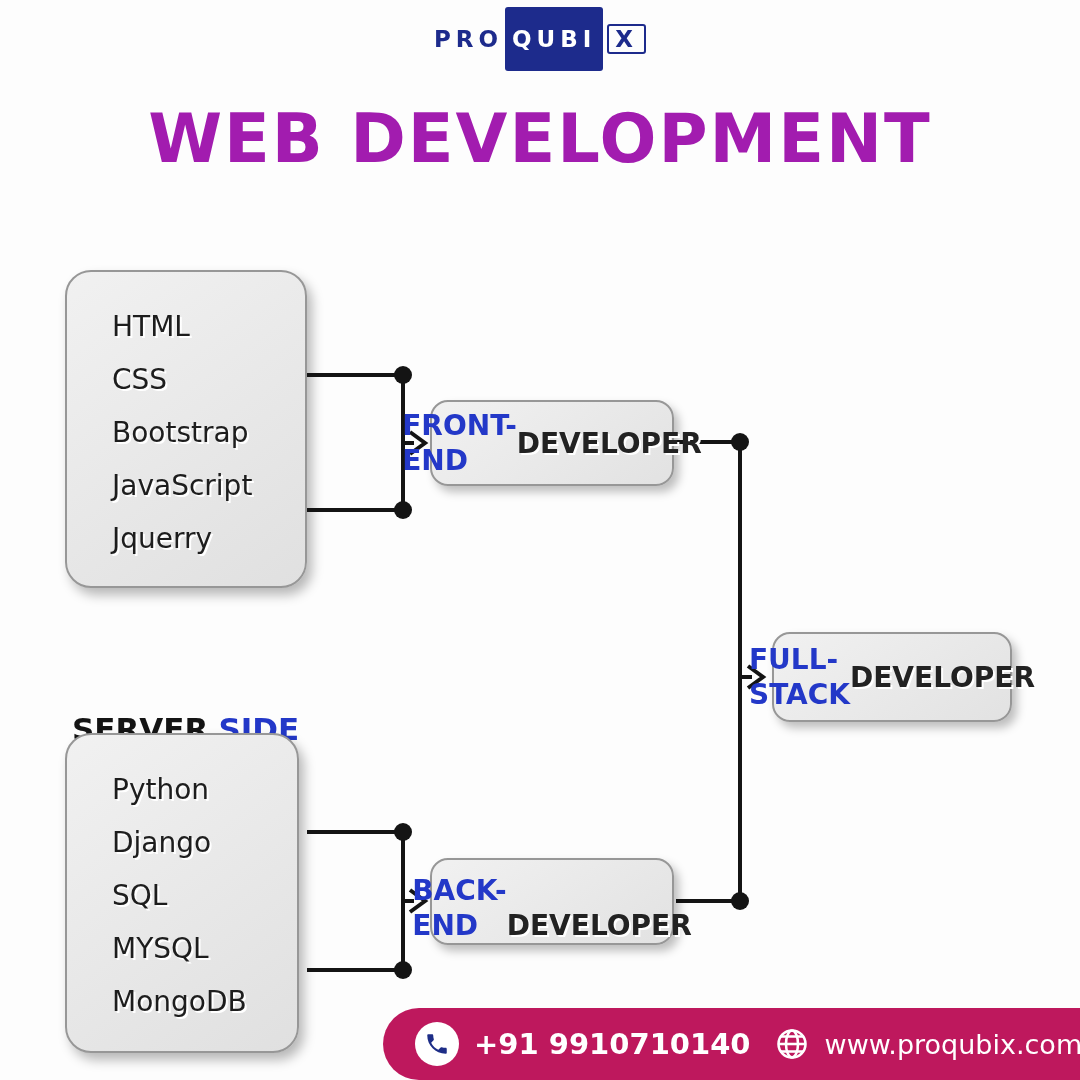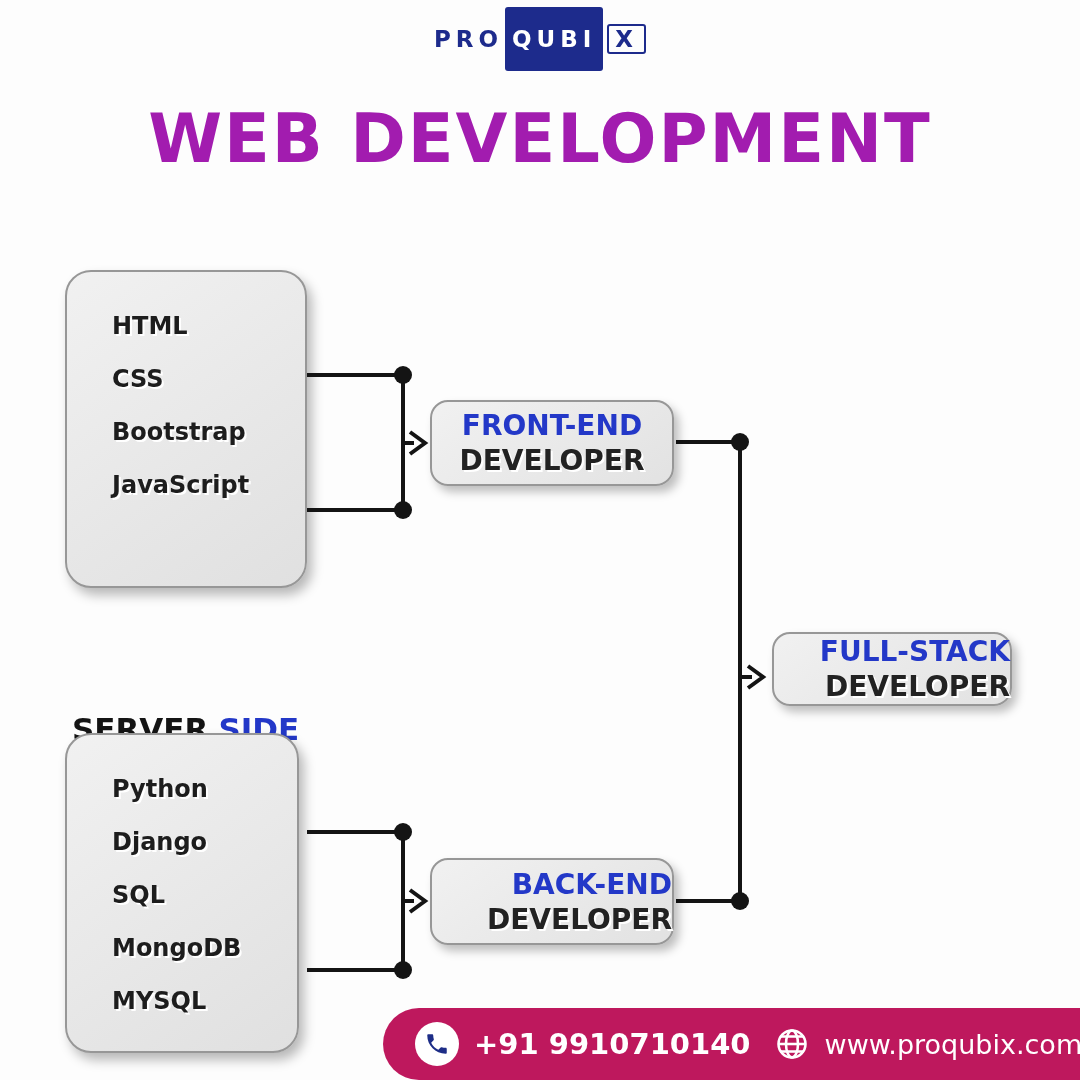--- a/index.html
+++ b/index.html
@@ -20,32 +20,32 @@
   .heading .blue{color:#2338c8;margin-left:10px;}
   .heading-client{left:80px;top:226px;}
   .heading-server{left:72px;top:711px;}
   
   .panel{position:absolute;background:linear-gradient(145deg,#f1f1f1,#e0e0e0);
     border:2px solid #979797;border-radius:26px;box-shadow:5px 7px 12px rgba(0,0,0,0.28);
     box-sizing:border-box;}
   .panel-client{left:65px;top:270px;width:242px;height:318px;}
   .panel-server{left:65px;top:733px;width:234px;height:320px;}
   .panel ul{list-style:none;margin:0;padding:28px 0 0 45px;}
-  .panel li{height:53px;line-height:53px;font-size:24px;font-weight:bold;color:#1d1d1d;
+  .panel li{height:53px;line-height:53px;font-size:28px;font-weight:normal;color:#1d1d1d;
     text-shadow:2px 2px 0 #ffffff;}
   
   .node{position:absolute;background:linear-gradient(145deg,#f1f1f1,#e2e2e2);
     border:2px solid #979797;border-radius:18px;box-shadow:5px 6px 10px rgba(0,0,0,0.25);
-    display:flex;flex-direction:column;align-items:center;justify-content:center;
+    display:flex;flex-direction:row;align-items:center;justify-content:center;
     box-sizing:border-box;}
   .node .l1{font-size:28px;font-weight:bold;color:#2338c8;line-height:1.25;}
   .node .l2{font-size:28px;font-weight:bold;color:#222222;line-height:1.25;text-shadow:2px 2px 0 #ffffff;}
   .node-frontend{left:430px;top:400px;width:244px;height:86px;}
   .node-backend{left:430px;top:858px;width:244px;height:87px;align-items:flex-end;}
-  .node-fullstack{left:772px;top:632px;width:240px;height:74px;align-items:flex-end;}
+  .node-fullstack{left:772px;top:632px;width:240px;height:90px;}
   
   .wires{position:absolute;left:0;top:0;width:1080px;height:1080px;pointer-events:none;}
   
   .footer{position:absolute;left:383px;top:1008px;width:697px;height:72px;
     background:#be185d;border-radius:40px 0 0 40px;display:flex;align-items:center;
     gap:15px;padding-left:32px;box-sizing:border-box;}
   .phone-badge{width:44px;height:44px;border-radius:50%;background:#ffffff;
     display:flex;align-items:center;justify-content:center;flex:0 0 auto;}
   .footer .phone-text{color:#ffffff;font-size:29px;font-weight:bold;white-space:nowrap;}
   .globe-wrap{display:flex;align-items:center;justify-content:center;flex:0 0 auto;margin-left:8px;}
@@ -62,34 +62,35 @@
 
   <div class="title">WEB DEVELOPMENT</div>
 
 
   <div class="panel panel-client">
     <ul>
       <li>HTML</li>
       <li>CSS</li>
       <li>Bootstrap</li>
       <li>JavaScript</li>
+      <li>Jquerry</li>
     </ul>
   </div>
 
   <div class="heading heading-server">
     <span>SERVER</span><span class="blue">SIDE</span>
   </div>
 
   <div class="panel panel-server">
     <ul>
       <li>Python</li>
       <li>Django</li>
       <li>SQL</li>
+      <li>MYSQL</li>
       <li>MongoDB</li>
-      <li>MYSQL</li>
     </ul>
   </div>
 
   <svg class="wires" viewBox="0 0 1080 1080">
     <g stroke="#141414" stroke-width="4" fill="none">
 
       <line x1="307" y1="375" x2="403" y2="375"></line>
       <line x1="307" y1="510" x2="403" y2="510"></line>
       <line x1="403" y1="375" x2="403" y2="510"></line>
       <line x1="403" y1="443" x2="414" y2="443"></line>

